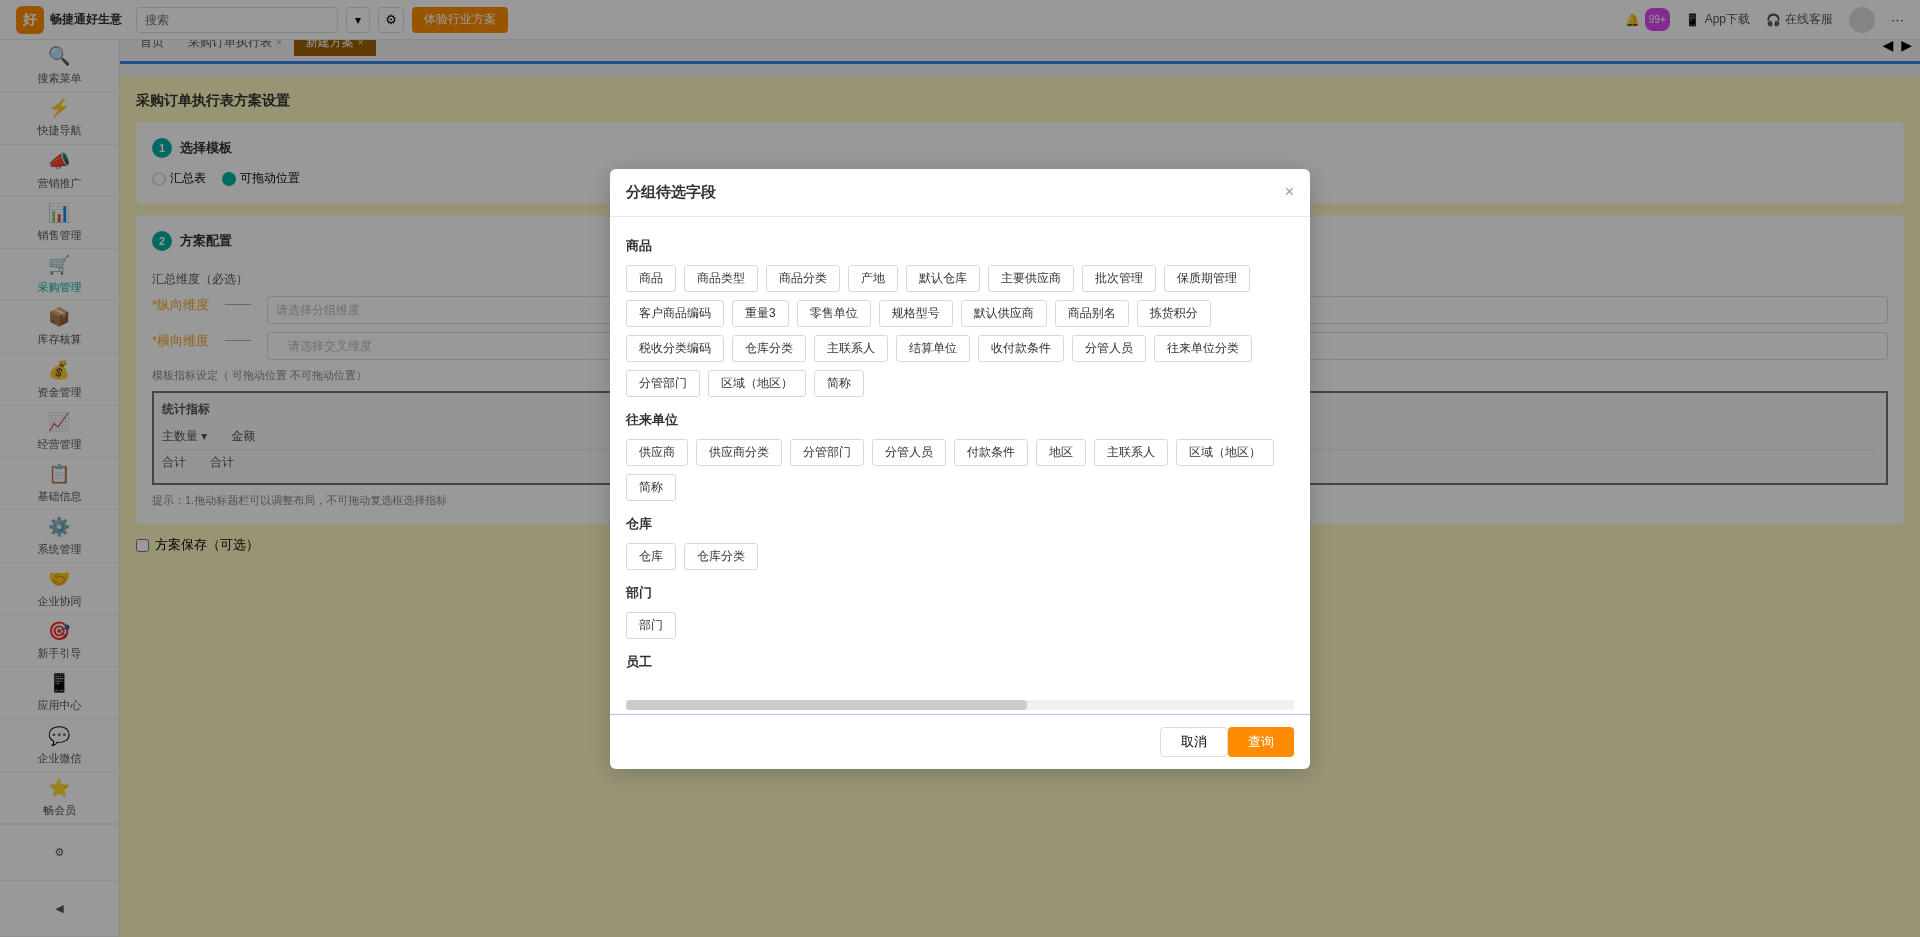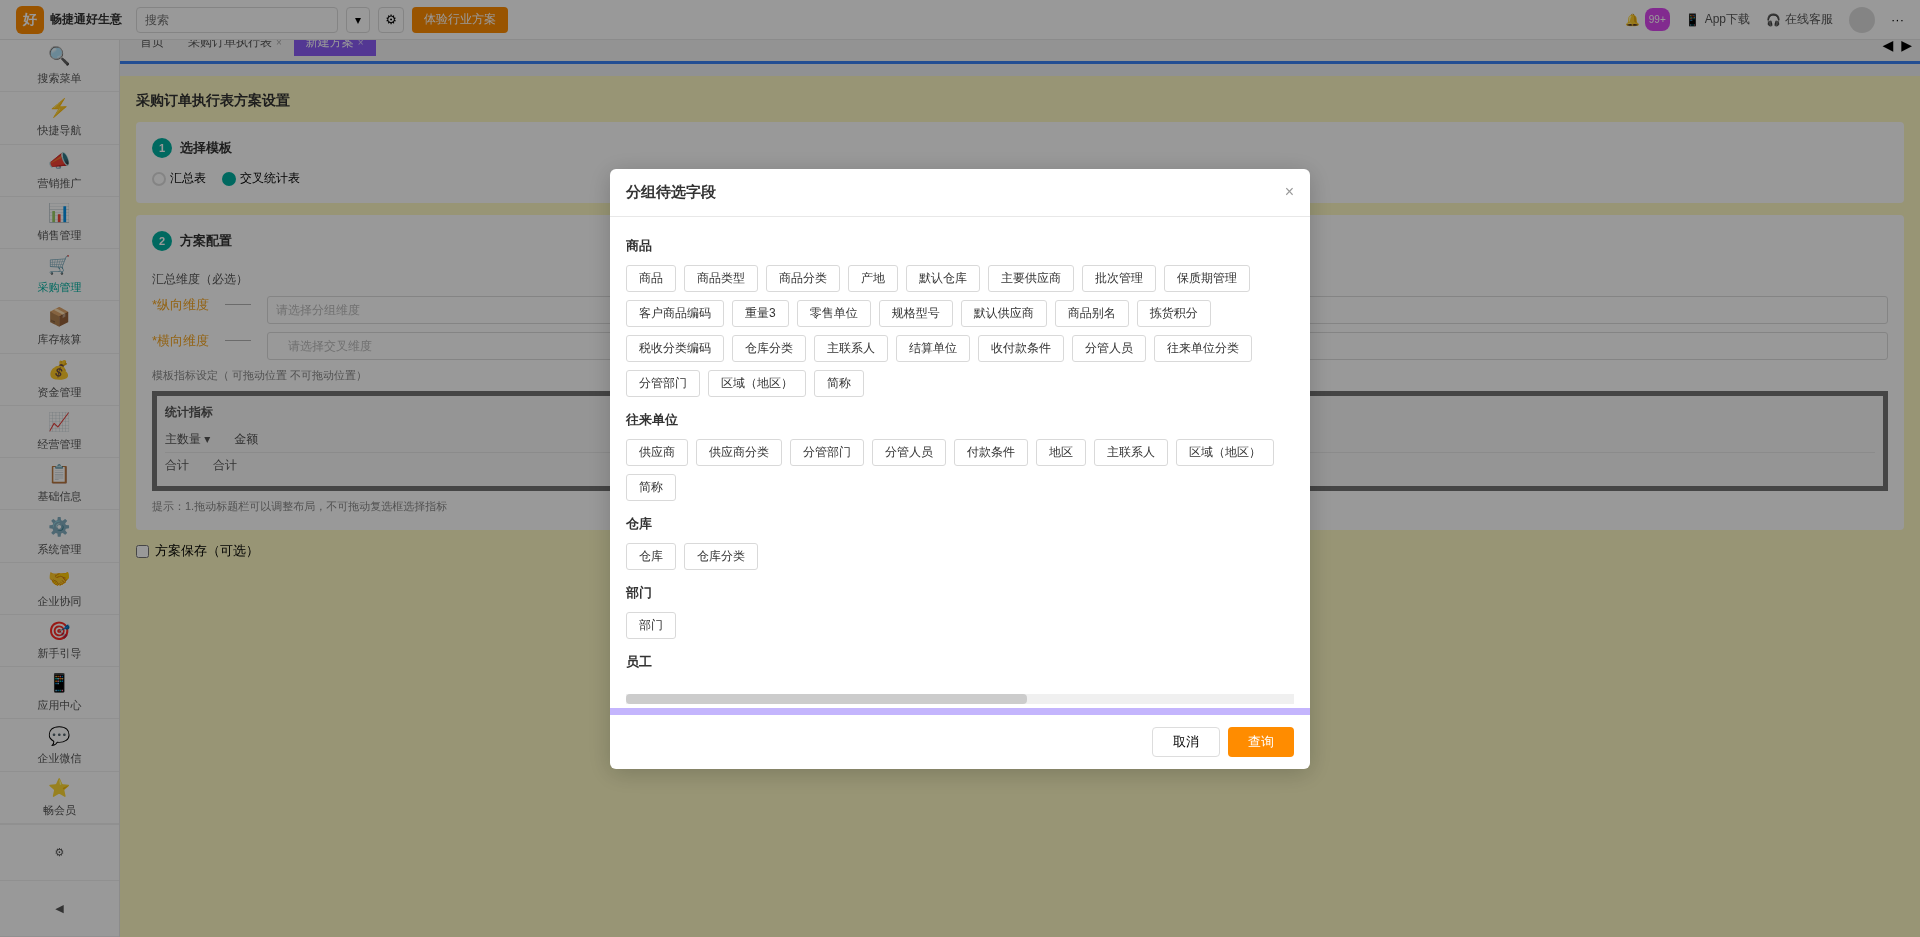--- a/index.html
+++ b/index.html
@@ -110,21 +110,21 @@
     .tab {
       height: 28px;
       padding: 0 12px;
       display: flex; align-items: center; gap: 4px;
       cursor: pointer;
       font-size: 12px;
       color: #555;
       border-radius: 4px 4px 0 0;
     }
     .tab.active {
-      background: #8b5cf6;
+      background: #a16207;
       color: white;
     }
     .tab-close {
       font-size: 10px;
       color: #aaa;
       cursor: pointer;
     }
     .tab.active .tab-close { color: rgba(255,255,255,0.7); }
 
     
@@ -255,24 +255,24 @@
       color: #999;
       font-size: 16px;
     }
     .dialog-body {
       flex: 1;
       overflow-y: auto;
       padding: 16px;
     }
     .dialog-footer {
       padding: 12px 16px;
-      border-top: 7px solid #c4b5fd;
+      border-top: 1px solid #c4b5fd;
       display: flex;
       justify-content: flex-end;
-      gap: 8px;
+      gap: 0;
       flex-shrink: 0;
     }
 
     .section-title {
       font-size: 13px;
       font-weight: bold;
       color: #333;
       margin-bottom: 10px;
       margin-top: 4px;
     }
@@ -456,42 +456,42 @@
       <div class="step-num">1</div>
       <span class="step-label">选择模板</span>
     </div>
     <div class="radio-group">
       <label class="radio-item">
         <div class="radio-dot"></div>
         <span>汇总表</span>
       </label>
       <label class="radio-item">
         <div class="radio-dot checked"></div>
-        <span>交叉统计表</span>
+        <span>可拖动位置</span>
       </label>
     </div>
   </div>
   <div class="card">
     <div class="step-header">
       <div class="step-num">2</div>
       <span class="step-label">方案配置</span>
     </div>
     <div style="padding:8px 0; color:#555; font-size:12px;">汇总维度（必选）</div>
     <div style="display:flex;gap:16px;margin-bottom:8px;">
       <span style="color:#f5a623;">*纵向维度</span>
       <span style="color:#aaa;">——</span>
       <div style="flex:1;height:28px;border:1px solid #ddd;border-radius:3px;padding:0 8px;display:flex;align-items:center;color:#bbb;font-size:12px;cursor:pointer;">请选择分组维度</div>
     </div>
     <div style="display:flex;gap:16px;margin-bottom:8px;">
       <span style="color:#f5a623;">*横向维度</span>
       <span style="color:#aaa;">——</span>
       <div style="flex:1;height:28px;border:1px solid #ddd;border-radius:3px;padding:0 20px;display:flex;align-items:center;color:#bbb;font-size:12px;cursor:pointer;">请选择交叉维度</div>
     </div>
     <div style="font-size:11px;color:#888;margin:8px 0;">模板指标设定（ 可拖动位置    不可拖动位置）</div>
-    <div style="background:#f9f9f9;border:5px solid #737373;padding:8px;margin-bottom:8px;">
+    <div style="background:#f9f9f9;border:2px solid #737373;padding:8px;margin-bottom:8px;">
       <div style="font-size:12px;color:#555;font-weight:bold;margin-bottom:6px;">统计指标</div>
       <div style="display:flex;gap:24px;font-size:12px;color:#555;padding:4px 0;border-bottom:1px solid #e8e8e8;">
         <span>主数量 ▾</span>
         <span>金额</span>
       </div>
       <div style="display:flex;gap:24px;font-size:12px;color:#555;padding:4px 0;">
         <span>合计</span>
         <span>合计</span>
       </div>
     </div>

